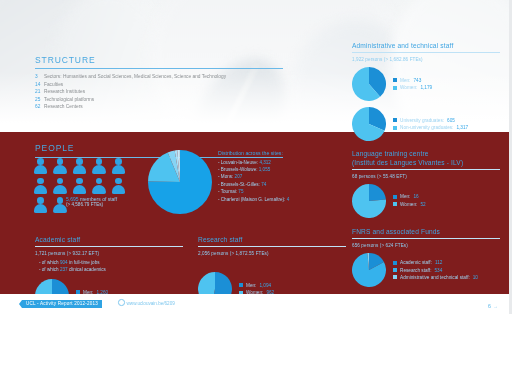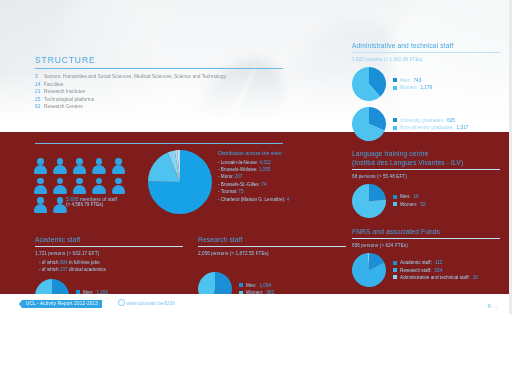--- a/index.html
+++ b/index.html
@@ -107,20 +107,21 @@
     <div id="structure-rows">
         <div class="row"><b>3</b><span>Sectors: Humanities and Social Sciences, Medical Sciences, Science and Technology</span></div>
         <div class="row"><b>14</b><span>Faculties</span></div>
         <div class="row"><b>21</b><span>Research Institutes</span></div>
         <div class="row"><b>25</b><span>Technological platforms</span></div>
         <div class="row"><b>62</b><span>Research Centers</span></div>
       </div>
   </div>
 
   <div class="people">
+    <div class="sec-title">PEOPLE</div>
     <div class="line" style="width:248px;"></div>
   </div>
 
   <div class="persons" id="person-icons">
       <div class="prow">
         <div class="pic">
           <div class="hd"></div>
           <div class="bd"></div>
         </div>
         <div class="pic">

